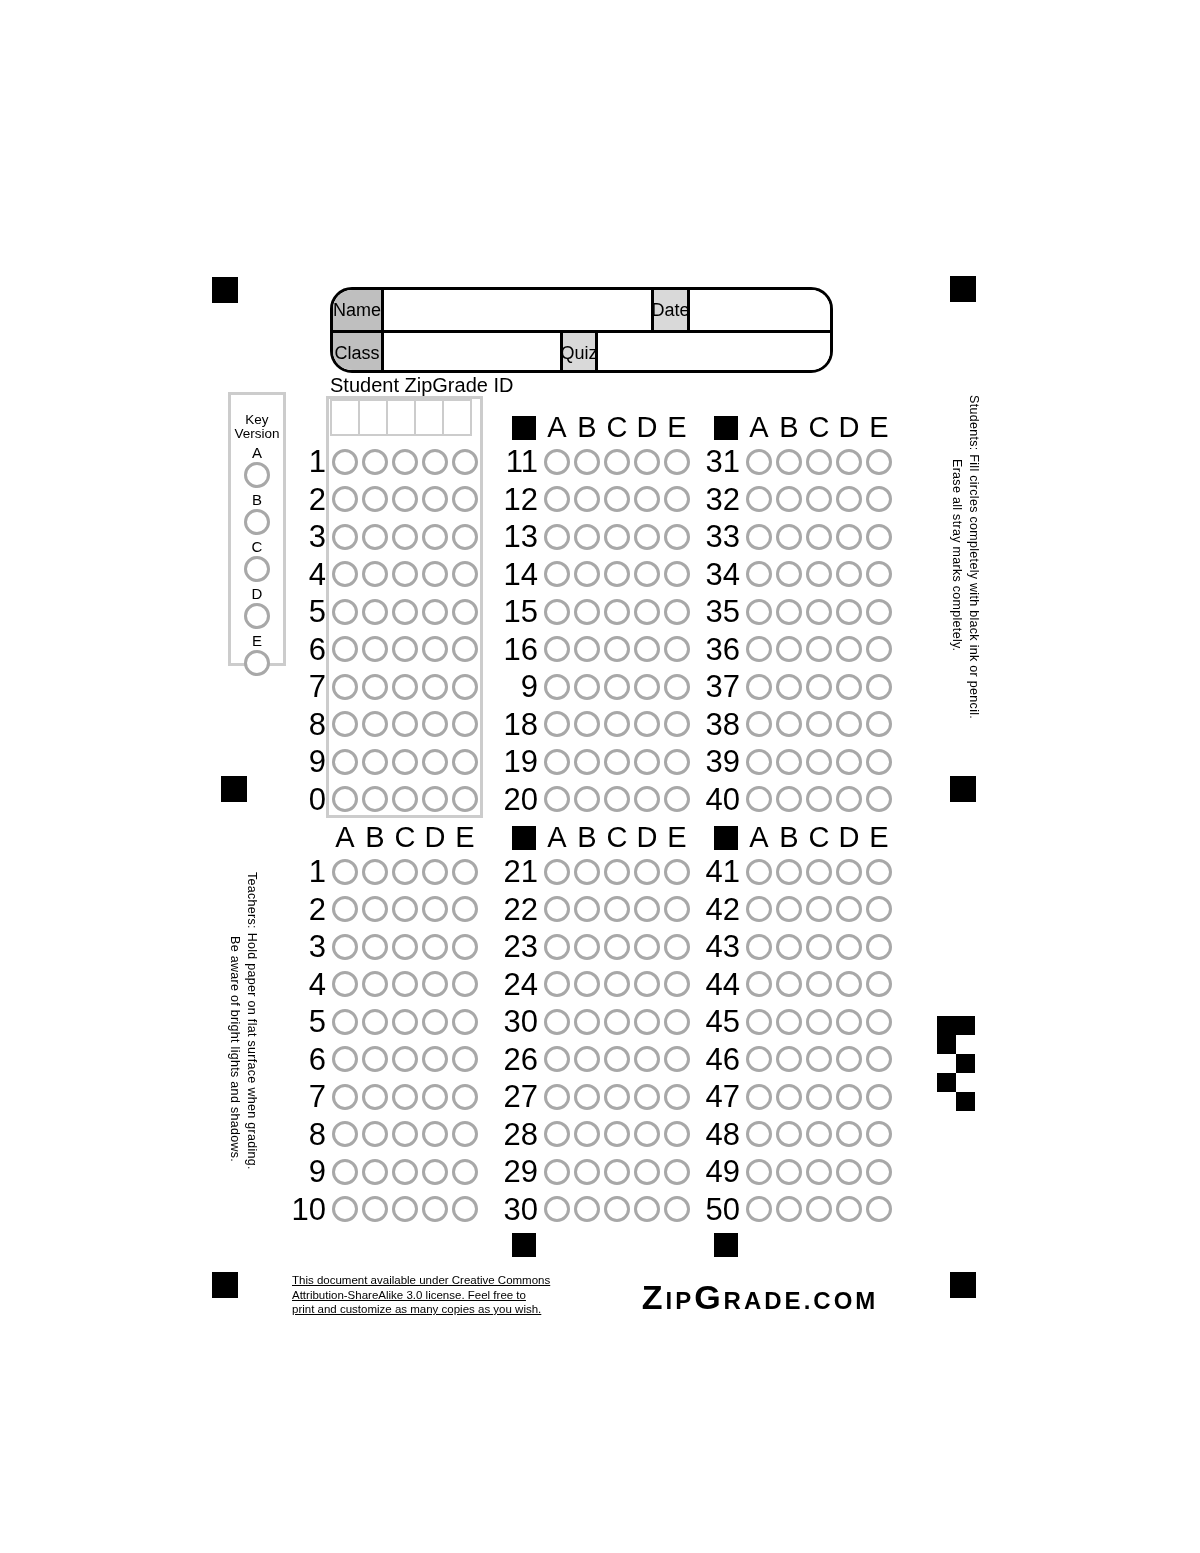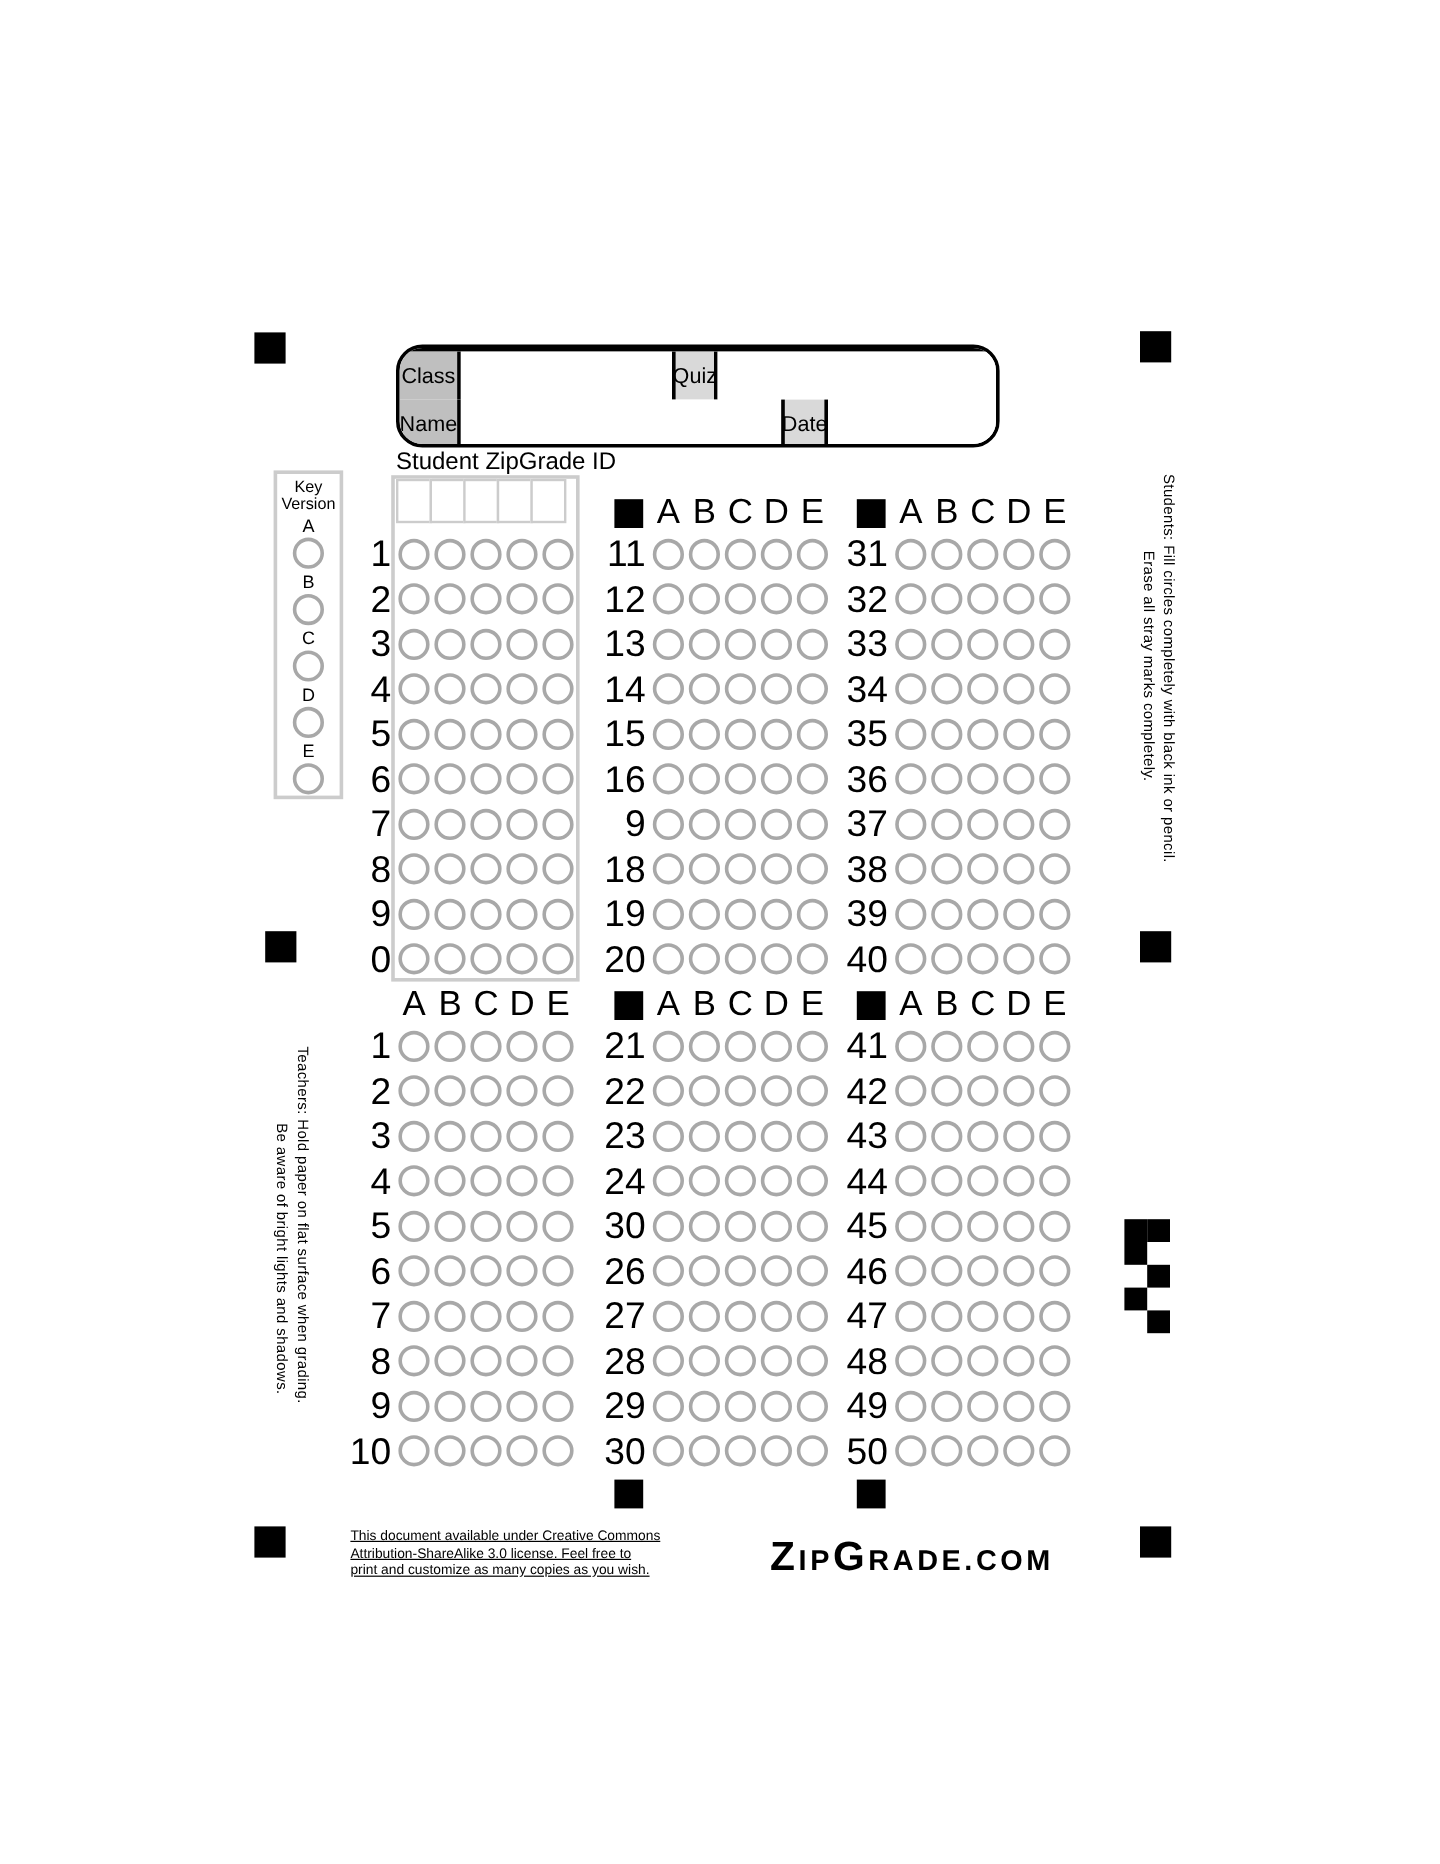--- a/index.html
+++ b/index.html
@@ -17,21 +17,21 @@
   .form-row.second{border-top:3px solid #000;}
   .flabel{display:flex;align-items:center;justify-content:center;
           font-size:18px;box-sizing:border-box;}
   .flabel.dark{background:#bfbfbf;border-right:3px solid #000;width:51px;}
   .flabel.light{background:#d9d9d9;border-left:3px solid #000;border-right:3px solid #000;}
   .ffield{background:#fff;}
 
   
   .keybox{position:absolute;left:228px;top:392px;width:58px;height:274px;
           border:3px solid #ccc;box-sizing:border-box;display:flex;flex-direction:column;
-          align-items:center;padding-top:4px;}
+          align-items:center;padding-top:18px;}
   .keytitle{font-size:13.5px;line-height:14px;text-align:center;}
   .key-letter{font-size:15px;line-height:16px;margin-top:4px;}
   .keybox .bubble{margin-top:1px;}
 
   .idbox{position:absolute;left:326px;top:396px;width:157px;height:422px;
          border:3px solid #ccc;box-sizing:border-box;}
   .idcells{position:absolute;left:330px;top:399px;display:flex;}
   .id-cell{width:30px;height:37px;border:2px solid #ccc;box-sizing:border-box;
            background:#fff;margin-left:-2px;}
   .id-cell:first-child{margin-left:0;}
@@ -78,31 +78,31 @@
 <div class="page">
 
   <div class="reg" style="left:212px;top:277px"></div>
   <div class="reg" style="left:950px;top:276px"></div>
   <div class="reg" style="left:221px;top:776px"></div>
   <div class="reg" style="left:950px;top:776px"></div>
   <div class="reg" style="left:212px;top:1272px"></div>
   <div class="reg" style="left:950px;top:1272px"></div>
 
   <div class="form">
+    <div class="form-row">
+      <div class="flabel dark">Name</div>
+      <div class="ffield" style="flex:1"></div>
+      <div class="flabel light" style="width:39px">Date</div>
+      <div class="ffield" style="width:140px"></div>
+    </div>
     <div class="form-row second">
       <div class="flabel dark">Class</div>
       <div class="ffield" style="width:176px"></div>
       <div class="flabel light" style="width:38px">Quiz</div>
       <div class="ffield" style="flex:1"></div>
-    </div>
-    <div class="form-row">
-      <div class="flabel dark">Name</div>
-      <div class="ffield" style="flex:1"></div>
-      <div class="flabel light" style="width:39px">Date</div>
-      <div class="ffield" style="width:140px"></div>
     </div>
   </div>
 
   <div class="sidlabel">Student ZipGrade ID</div>
   <div class="idbox"></div>
   <div class="idcells" id="id-cells">
       <div class="id-cell"></div>
       <div class="id-cell"></div>
       <div class="id-cell"></div>
       <div class="id-cell"></div>

